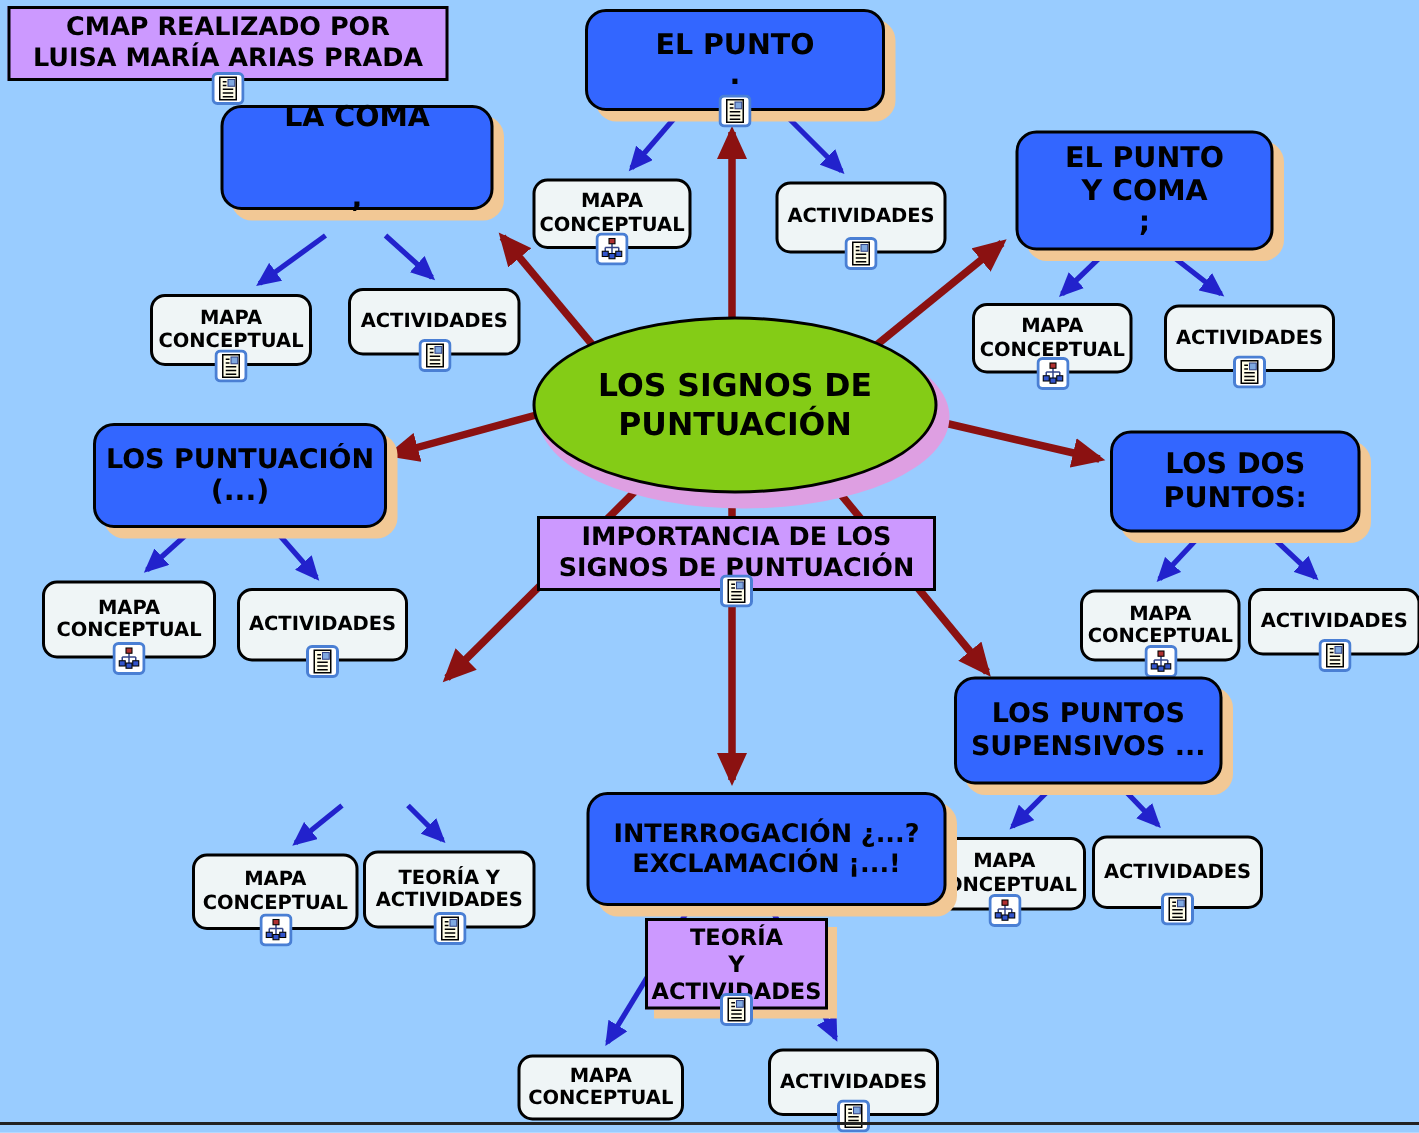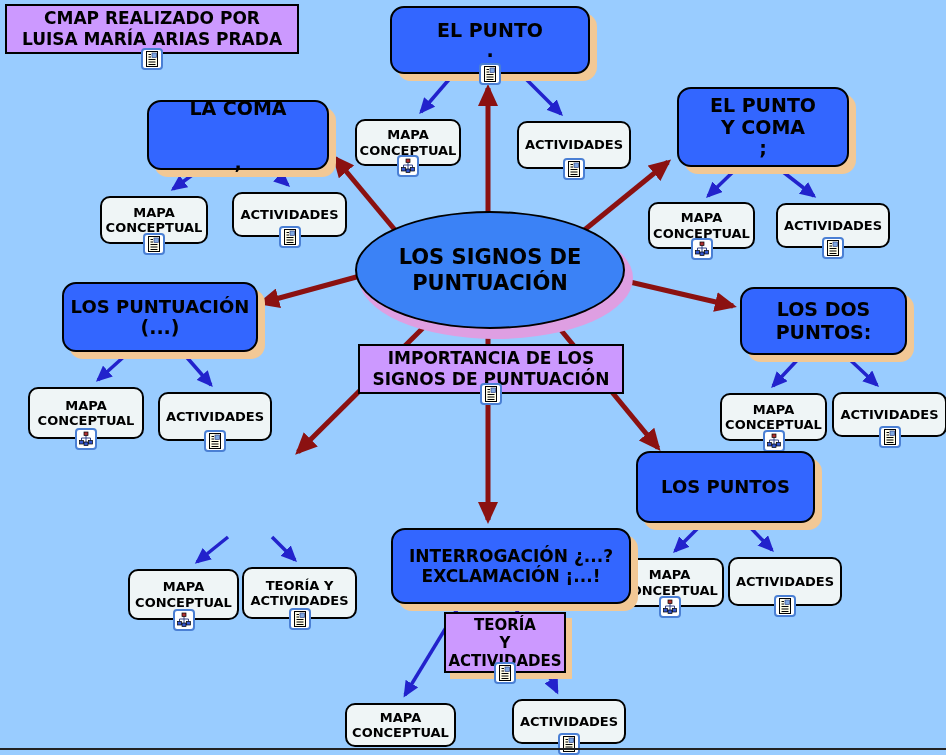--- a/index.html
+++ b/index.html
@@ -19,21 +19,21 @@
   .leaf{
     background:#EFF5F6;border:2px solid #000;border-radius:10px;
     font-size:13px;line-height:1.18;
   }
   .purple{
     background:#CC99FF;border:2px solid #000;border-radius:0;
     font-size:17px;line-height:1.25;
   }
   .tan-shadow{box-shadow:6px 6px 0 #F2C895;}
   .ellipse{
-    background:#3b82f6;border:2.5px solid #000;border-radius:50%;
+    background:#84cc16;border:2.5px solid #000;border-radius:50%;
     font-size:21px;line-height:1.25;
     box-shadow:6px 8px 0 2px #DE9FE2;
   }
   .icon{
     position:absolute;left:50%;bottom:-13px;transform:translateX(-50%);
     width:22px;height:22px;z-index:3;
   }
   .icon svg{display:block;width:22px;height:22px;}
   .bottom-edge{position:absolute;left:0;top:748px;width:946px;height:2px;background:#222;z-index:4;}
 </style>
@@ -149,21 +149,21 @@
             <line x1="7.5" y1="6.5" x2="10" y2="6.5"></line>
             <line x1="7.5" y1="9" x2="10" y2="9"></line>
             <line x1="7.5" y1="11.5" x2="14.5" y2="11.5"></line>
             <line x1="7.5" y1="14" x2="14.5" y2="14"></line>
             <line x1="7.5" y1="16.5" x2="14.5" y2="16.5"></line>
           </g>
         </svg>
       </span>
   </div>
 
-  <div class="node topic" style="left:147px;top:100px;width:178px;height:66px;gap:33px;">
+  <div class="node topic" style="left:147px;top:70px;width:178px;height:66px;gap:33px;">
     <div>LA COMA</div>
     <div class="sym">,</div>
   </div>
   <div class="node leaf" style="left:100px;top:196px;width:104px;height:44px;">
     <div>MAPA</div>
     <div>CONCEPTUAL</div>
     <span class="icon">
         <svg viewBox="0 0 22 22">
           <rect x="1" y="1" width="20" height="20" rx="3" fill="#ffffff" stroke="#4A7FD4" stroke-width="2"></rect>
           <rect x="5.5" y="3.5" width="11" height="15" fill="#FFFDE8" stroke="#000" stroke-width="1"></rect>
@@ -381,20 +381,21 @@
             <line x1="7.5" y1="11.5" x2="14.5" y2="11.5"></line>
             <line x1="7.5" y1="14" x2="14.5" y2="14"></line>
             <line x1="7.5" y1="16.5" x2="14.5" y2="16.5"></line>
           </g>
         </svg>
       </span>
   </div>
 
   <div class="node topic" style="left:636px;top:451px;width:175px;height:68px;font-size:18px;text-align:right;">
     <div>LOS PUNTOS</div>
+    <div>SUPENSIVOS ...</div>
   </div>
   <div class="node leaf" style="left:615px;top:558px;width:105px;height:45px;">
     <div>MAPA</div>
     <div>CONCEPTUAL</div>
     <span class="icon">
         <svg viewBox="0 0 22 22">
           <rect x="1" y="1" width="20" height="20" rx="3" fill="#ffffff" stroke="#4A7FD4" stroke-width="2"></rect>
           <g stroke="#334488" stroke-width="1" fill="none">
             <line x1="11" y1="7.5" x2="11" y2="10"></line>
             <line x1="6.5" y1="10" x2="15.5" y2="10"></line>
@@ -425,21 +426,21 @@
           </g>
         </svg>
       </span>
   </div>
 
   <div class="node topic" style="left:371px;top:528px;width:236px;height:72px;font-size:17px;margin-left:20px;">
     <div>INTERROGACIÓN ¿...?</div>
     <div>EXCLAMACIÓN ¡...!</div>
   </div>
 
-  <div class="node purple tan-shadow" style="left:444px;top:612px;width:118px;height:57px;font-size:15px;line-height:1.2;">
+  <div class="node purple tan-shadow" style="left:430px;top:612px;width:118px;height:57px;font-size:15px;line-height:1.2;">
     <div>TEORÍA</div>
     <div>Y</div>
     <div>ACTIVIDADES</div>
     <span class="icon">
         <svg viewBox="0 0 22 22">
           <rect x="1" y="1" width="20" height="20" rx="3" fill="#ffffff" stroke="#4A7FD4" stroke-width="2"></rect>
           <rect x="5.5" y="3.5" width="11" height="15" fill="#FFFDE8" stroke="#000" stroke-width="1"></rect>
           <rect x="11" y="5" width="4.5" height="4.5" fill="#7FA8E0" stroke="#334488" stroke-width="0.7"></rect>
           <g stroke="#000" stroke-width="1">
             <line x1="7.5" y1="6.5" x2="10" y2="6.5"></line>

